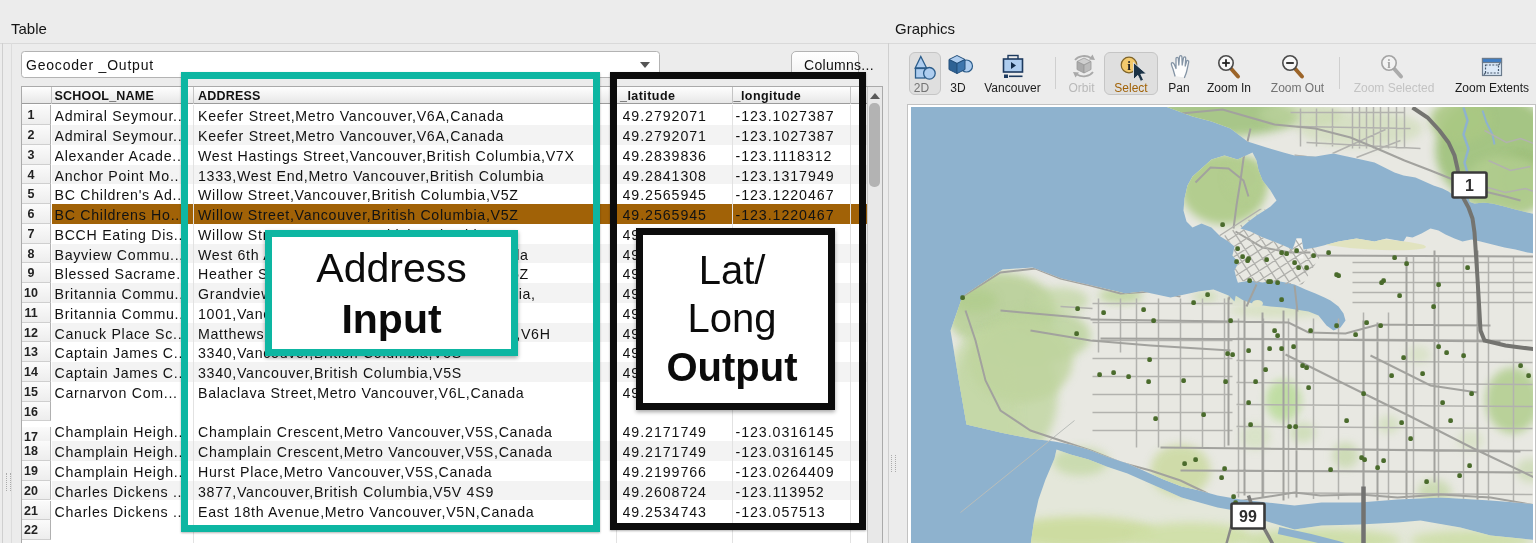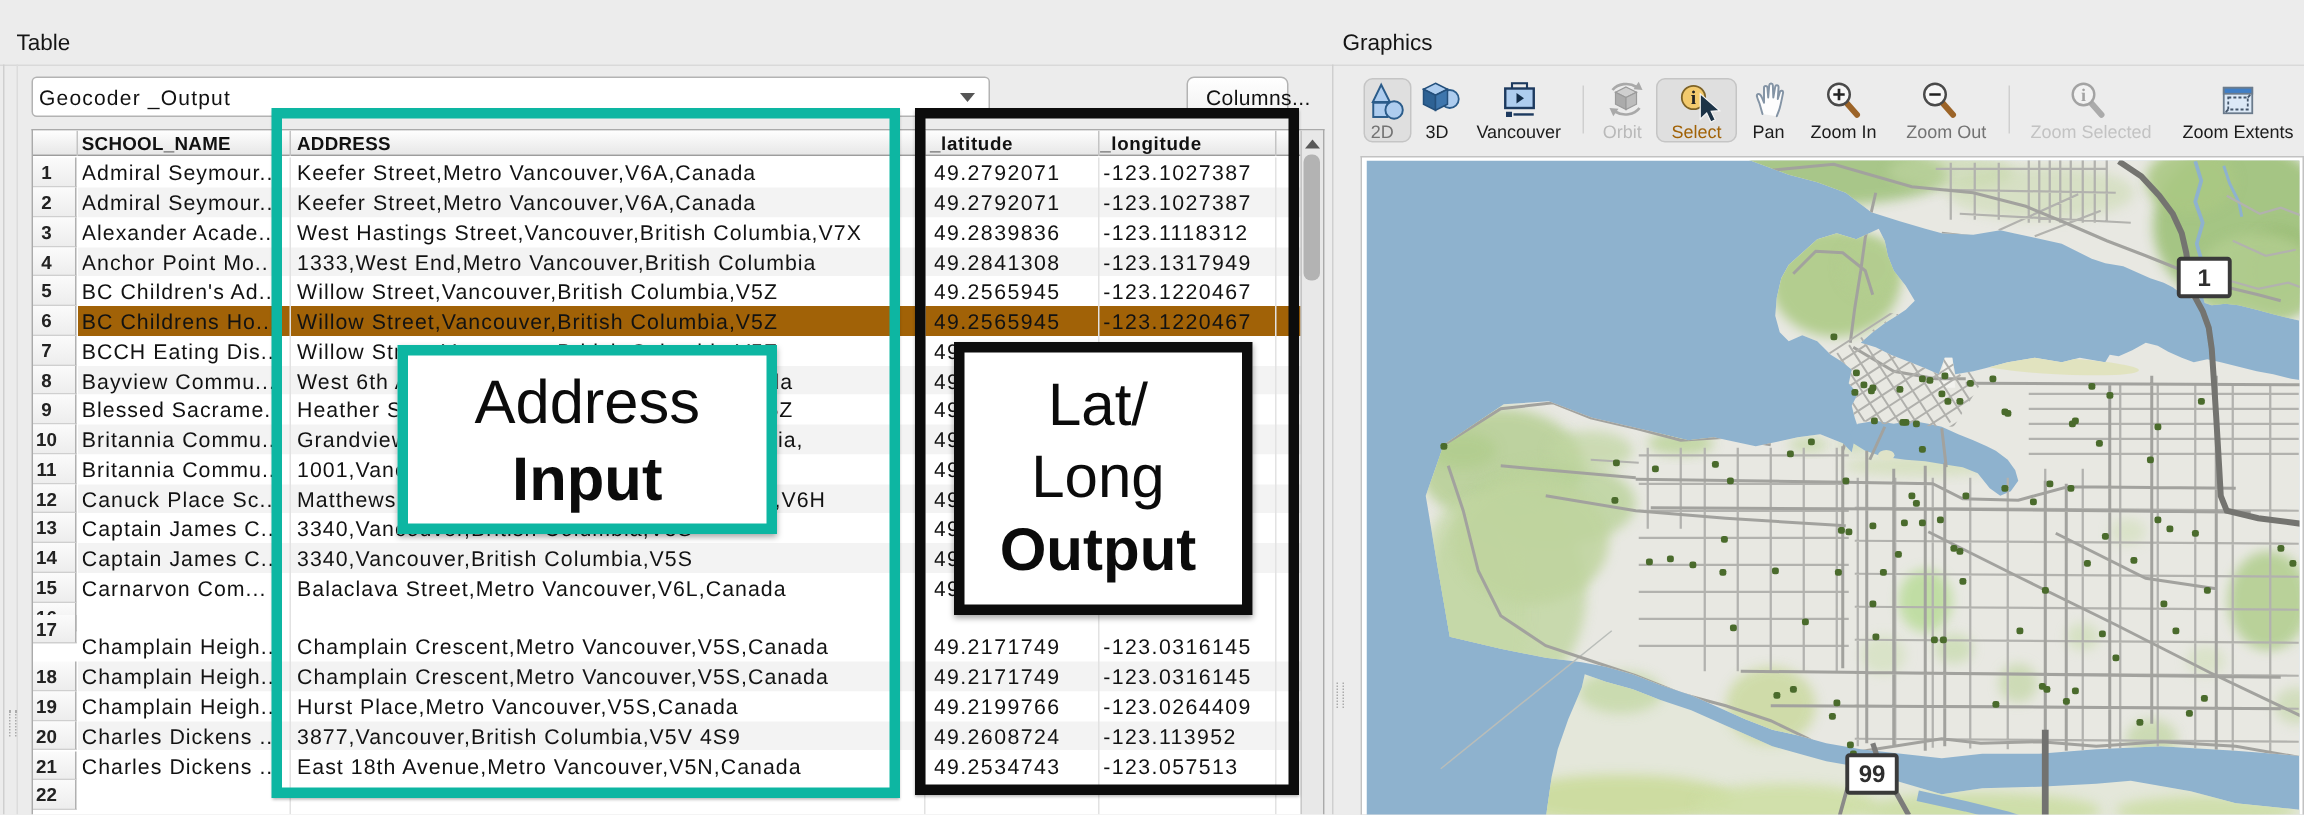--- a/index.html
+++ b/index.html
@@ -164,21 +164,21 @@
       <div class="c c4">-123.1765215</div>
     </div>
     <div class="rnum" style="top:295.44px">15</div>
     <div class="rnum" style="top:315.20px">16</div>
     <div class="trow" style="top:334.96px;background:#ffffff">
       <div class="c c1">Champlain Heigh..</div>
       <div class="c c2">Champlain Crescent,Metro Vancouver,V5S,Canada</div>
       <div class="c c3">49.2171749</div>
       <div class="c c4">-123.0316145</div>
     </div>
-    <div class="rnum" style="top:323px">17</div>
+    <div class="rnum" style="top:340px">17</div>
     <div class="trow" style="top:354.72px;background:#f3f3f3">
       <div class="c c1">Champlain Heigh..</div>
       <div class="c c2">Champlain Crescent,Metro Vancouver,V5S,Canada</div>
       <div class="c c3">49.2171749</div>
       <div class="c c4">-123.0316145</div>
     </div>
     <div class="rnum" style="top:354.72px">18</div>
     <div class="trow" style="top:374.48px;background:#ffffff">
       <div class="c c1">Champlain Heigh..</div>
       <div class="c c2">Hurst Place,Metro Vancouver,V5S,Canada</div>

